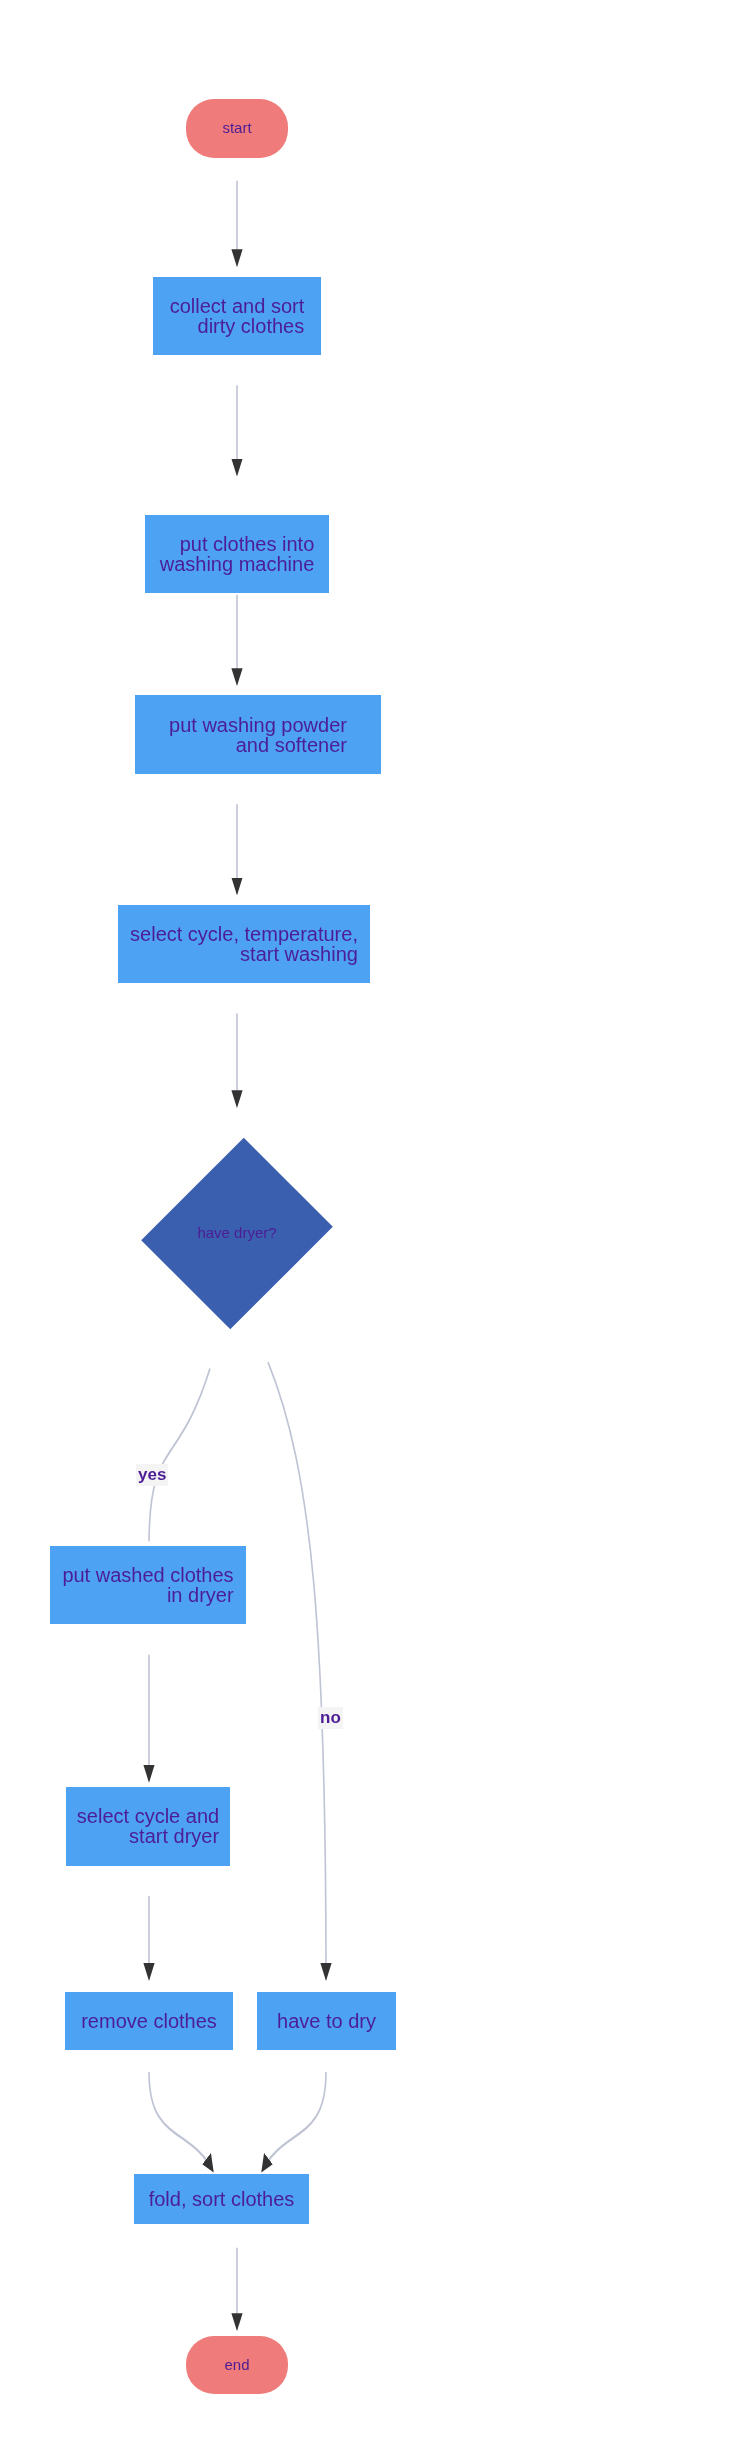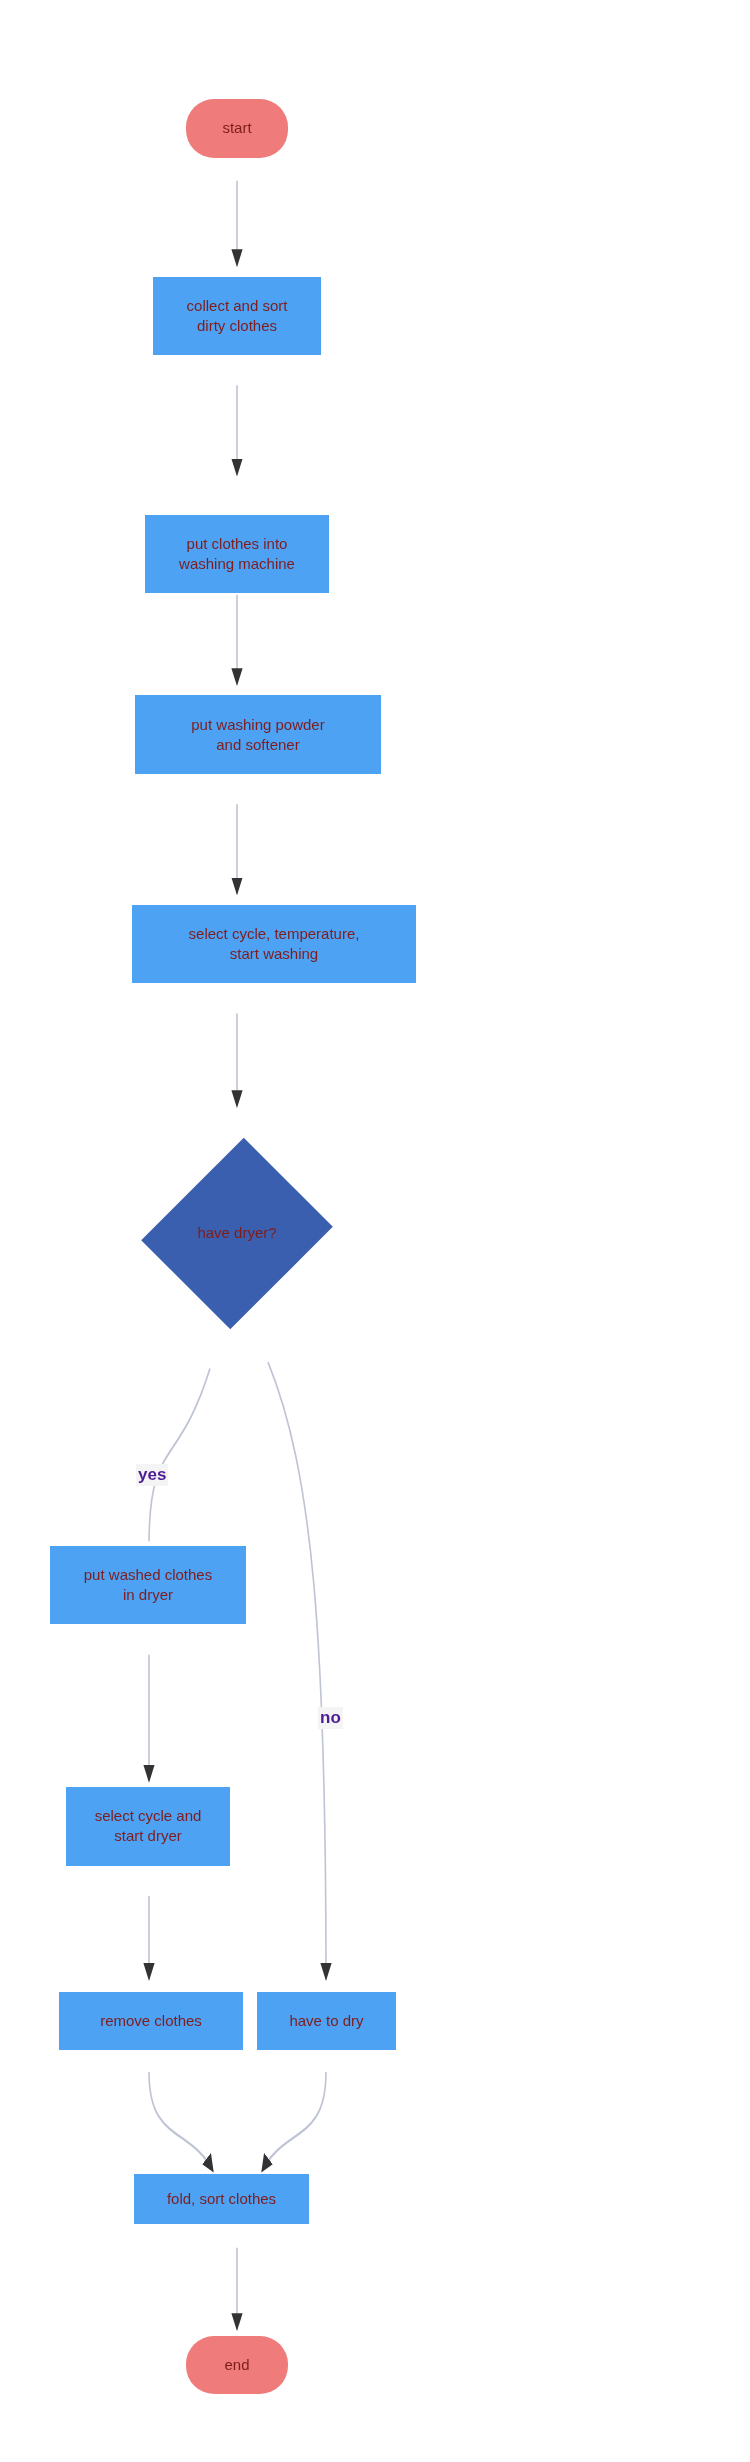--- a/index.html
+++ b/index.html
@@ -23,27 +23,27 @@
     top: 0;
     width: 750px;
     height: 2462px;
   }
   .node {
     position: absolute;
     box-sizing: border-box;
     display: flex;
     align-items: center;
     justify-content: center;
-    text-align: center;
-    color: #7f1d1d;
+    text-align: right;
+    color: #4c1d95;
     z-index: 2;
   }
   .node-process {
     background: #4da2f4;
-    font-size: 15px;
+    font-size: 20px;
     line-height: 20px;
     font-weight: 400;
   }
   .node-terminal {
     background: #ef7b7b;
     border-radius: 28px;
     font-size: 15px;
     line-height: 20px;
   }
   .node-decision {
@@ -130,21 +130,21 @@
   <div class="node node-process" style="left: 145px; top: 486.005px; width: 184px; height: 78.2724px; margin-top: 29px;">
     <span class="node-label">put clothes into
 washing machine</span>
   </div>
 
   <div class="node node-process" style="left: 135px; top: 695.435px; width: 246px; height: 78.2724px;">
     <span class="node-label">put washing powder
 and softener</span>
   </div>
 
-  <div class="node node-process" style="left: 132px; top: 904.865px; width: 284px; height: 78.2724px;">
+  <div class="node node-process" style="left: 118px; top: 904.865px; width: 252px; height: 78.2724px;">
     <span class="node-label">select cycle, temperature,
 start washing</span>
   </div>
 
   <div class="node node-decision" style="left: 174px; top: 1160.66px; width: 126px; height: 145.034px;">
     <span class="diamond-shape"></span>
     <span class="node-label">have dryer?</span>
   </div>
 
   <div class="edge-label" style="left: 136px; top: 1464.41px;">yes</div>
@@ -154,21 +154,21 @@
   <div class="node node-process" style="left: 50px; top: 1545.94px; width: 196px; height: 78.2724px;">
     <span class="node-label">put washed clothes
 in dryer</span>
   </div>
 
   <div class="node node-process" style="left: 66px; top: 1787.35px; width: 164px; height: 78.2724px;">
     <span class="node-label">select cycle and
 start dryer</span>
   </div>
 
-  <div class="node node-process" style="left: 59px; top: 1991.98px; width: 184px; height: 57.5532px;">
+  <div class="node node-process" style="left: 65px; top: 1991.98px; width: 168px; height: 57.5532px;">
     <span class="node-label">remove clothes</span>
   </div>
 
   <div class="node node-process" style="left: 257px; top: 1991.98px; width: 139px; height: 57.5532px;">
     <span class="node-label">have to dry</span>
   </div>
 
   <div class="node node-process" style="left: 134px; top: 2174.23px; width: 175px; height: 50px;">
     <span class="node-label">fold, sort clothes</span>
   </div>

